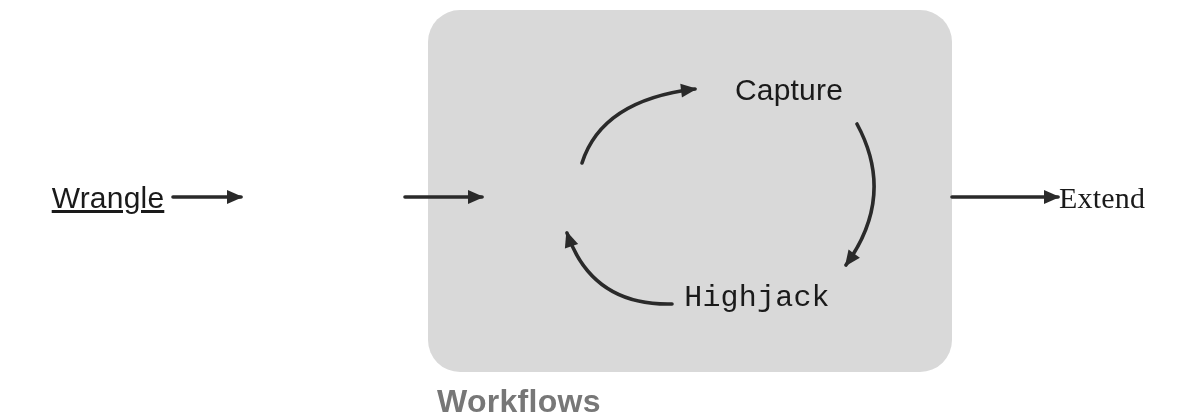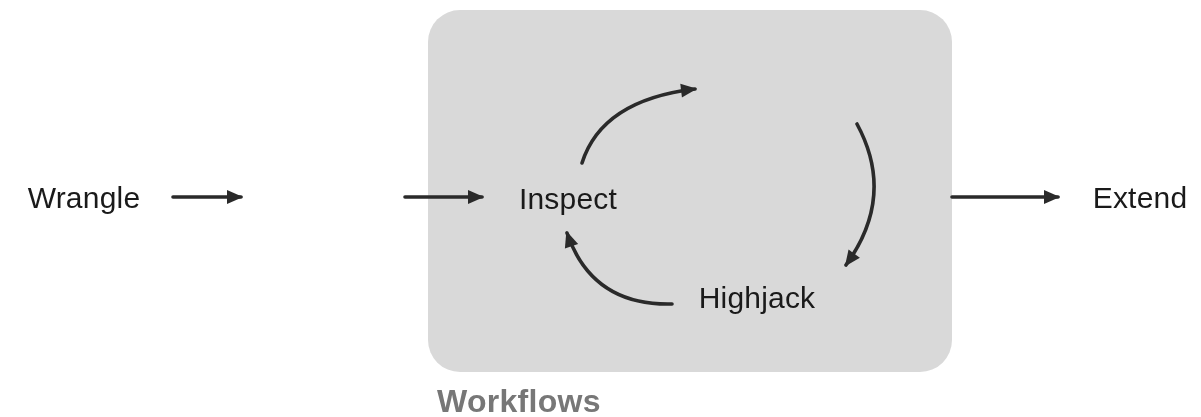--- a/index.html
+++ b/index.html
@@ -26,26 +26,26 @@
   }
   .node {
     position: absolute;
     transform: translate(-50%, -50%);
     font-size: 30px;
     line-height: 1;
     color: var(--text, #1a1a1a);
     white-space: nowrap;
     letter-spacing: 0.2px;
   }
-  .node.wrangle  { left: 84px;   top: 198px; }
+  .node.wrangle  { left: 108px;   top: 198px; text-decoration: underline; }
   .node.ggplot   { left: 325px;  top: 198px; }
   .node.inspect  { left: 568px;  top: 199px; }
   .node.capture  { left: 789px;  top: 90px;  }
-  .node.highjack { left: 757px;  top: 298px; }
-  .node.extend   { left: 1140px; top: 198px; }
+  .node.highjack { left: 757px;  top: 298px; font-family: Liberation Mono, monospace; }
+  .node.extend   { left: 1102px; top: 198px; font-family: Liberation Serif, serif; }
   .group-label {
     position: absolute;
     left: 437px;
     top: 383px;
     font-size: 32px;
     font-weight: 700;
     color: var(--group-label, #777777);
     letter-spacing: 0.3px;
   }
   svg.arrow-layer {
@@ -81,19 +81,19 @@
     </defs>
     <path class="arrow" d="M173,197 L241,197" marker-end="url(#ah)"></path>
     <path class="arrow" d="M405,197 L482,197" marker-end="url(#ah)"></path>
     <path class="arrow" d="M952,197 L1058,197" marker-end="url(#ah)"></path>
     <path class="arrow" d="M582,163 Q602,100 695,89" marker-end="url(#ah)"></path>
     <path class="arrow" d="M857,124 Q896,196 846,265" marker-end="url(#ah)"></path>
     <path class="arrow" d="M672,304 Q592,306 567,233" marker-end="url(#ah)"></path>
   </svg>
 
   <div class="node wrangle">Wrangle</div>
-  <div class="node inspect">Inspect</div>
+  <div class="node capture">Capture</div>
   <div class="node highjack">Highjack</div>
   <div class="node extend">Extend</div>
 
   <div class="group-label">Workflows</div>
 
 </div>
 
 </body></html>

